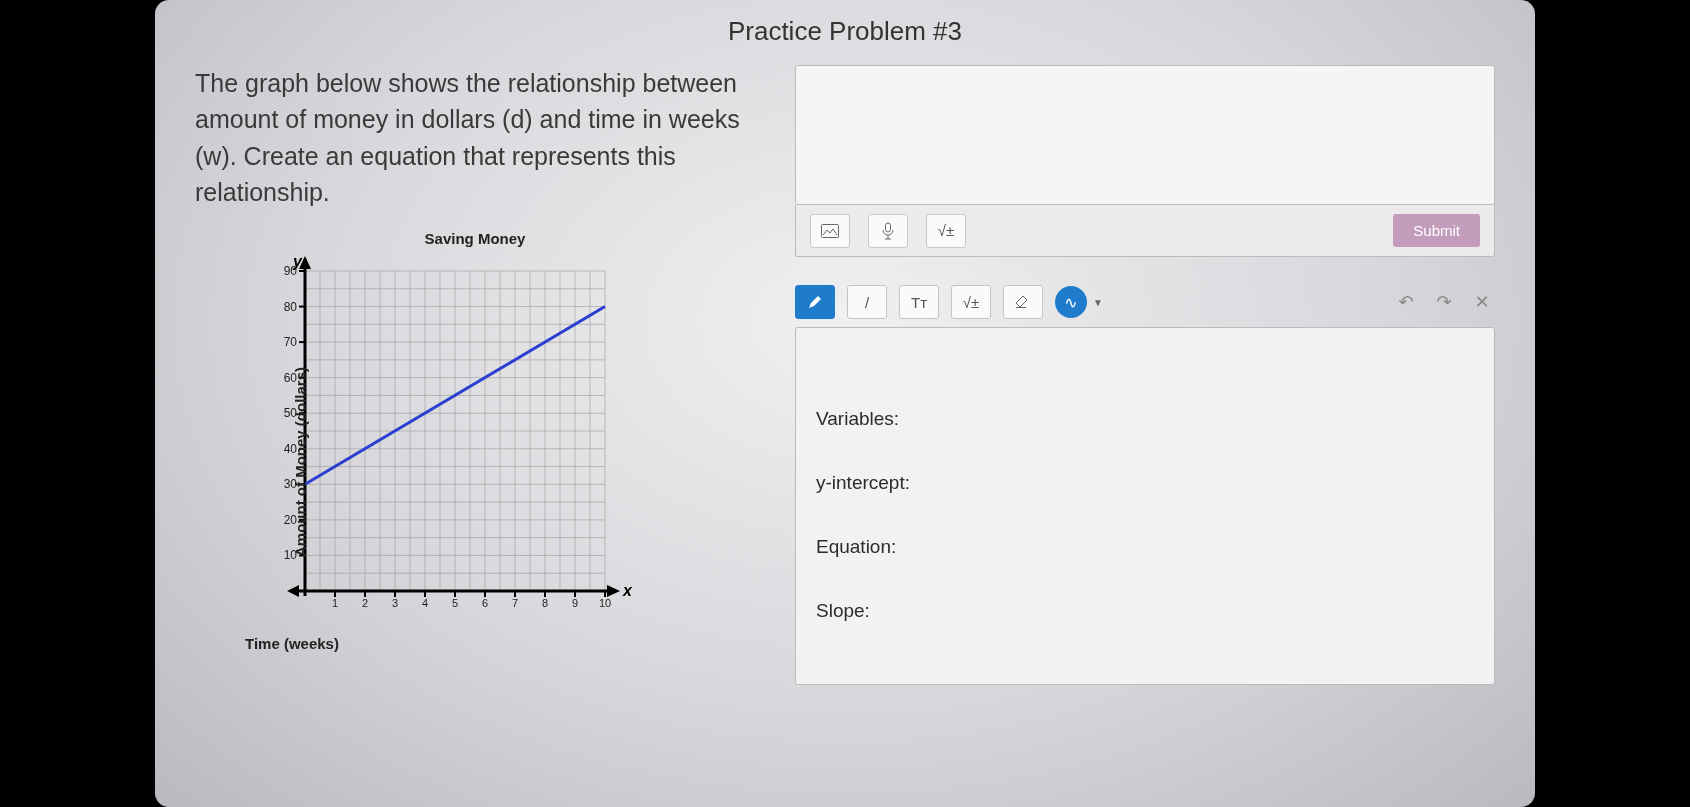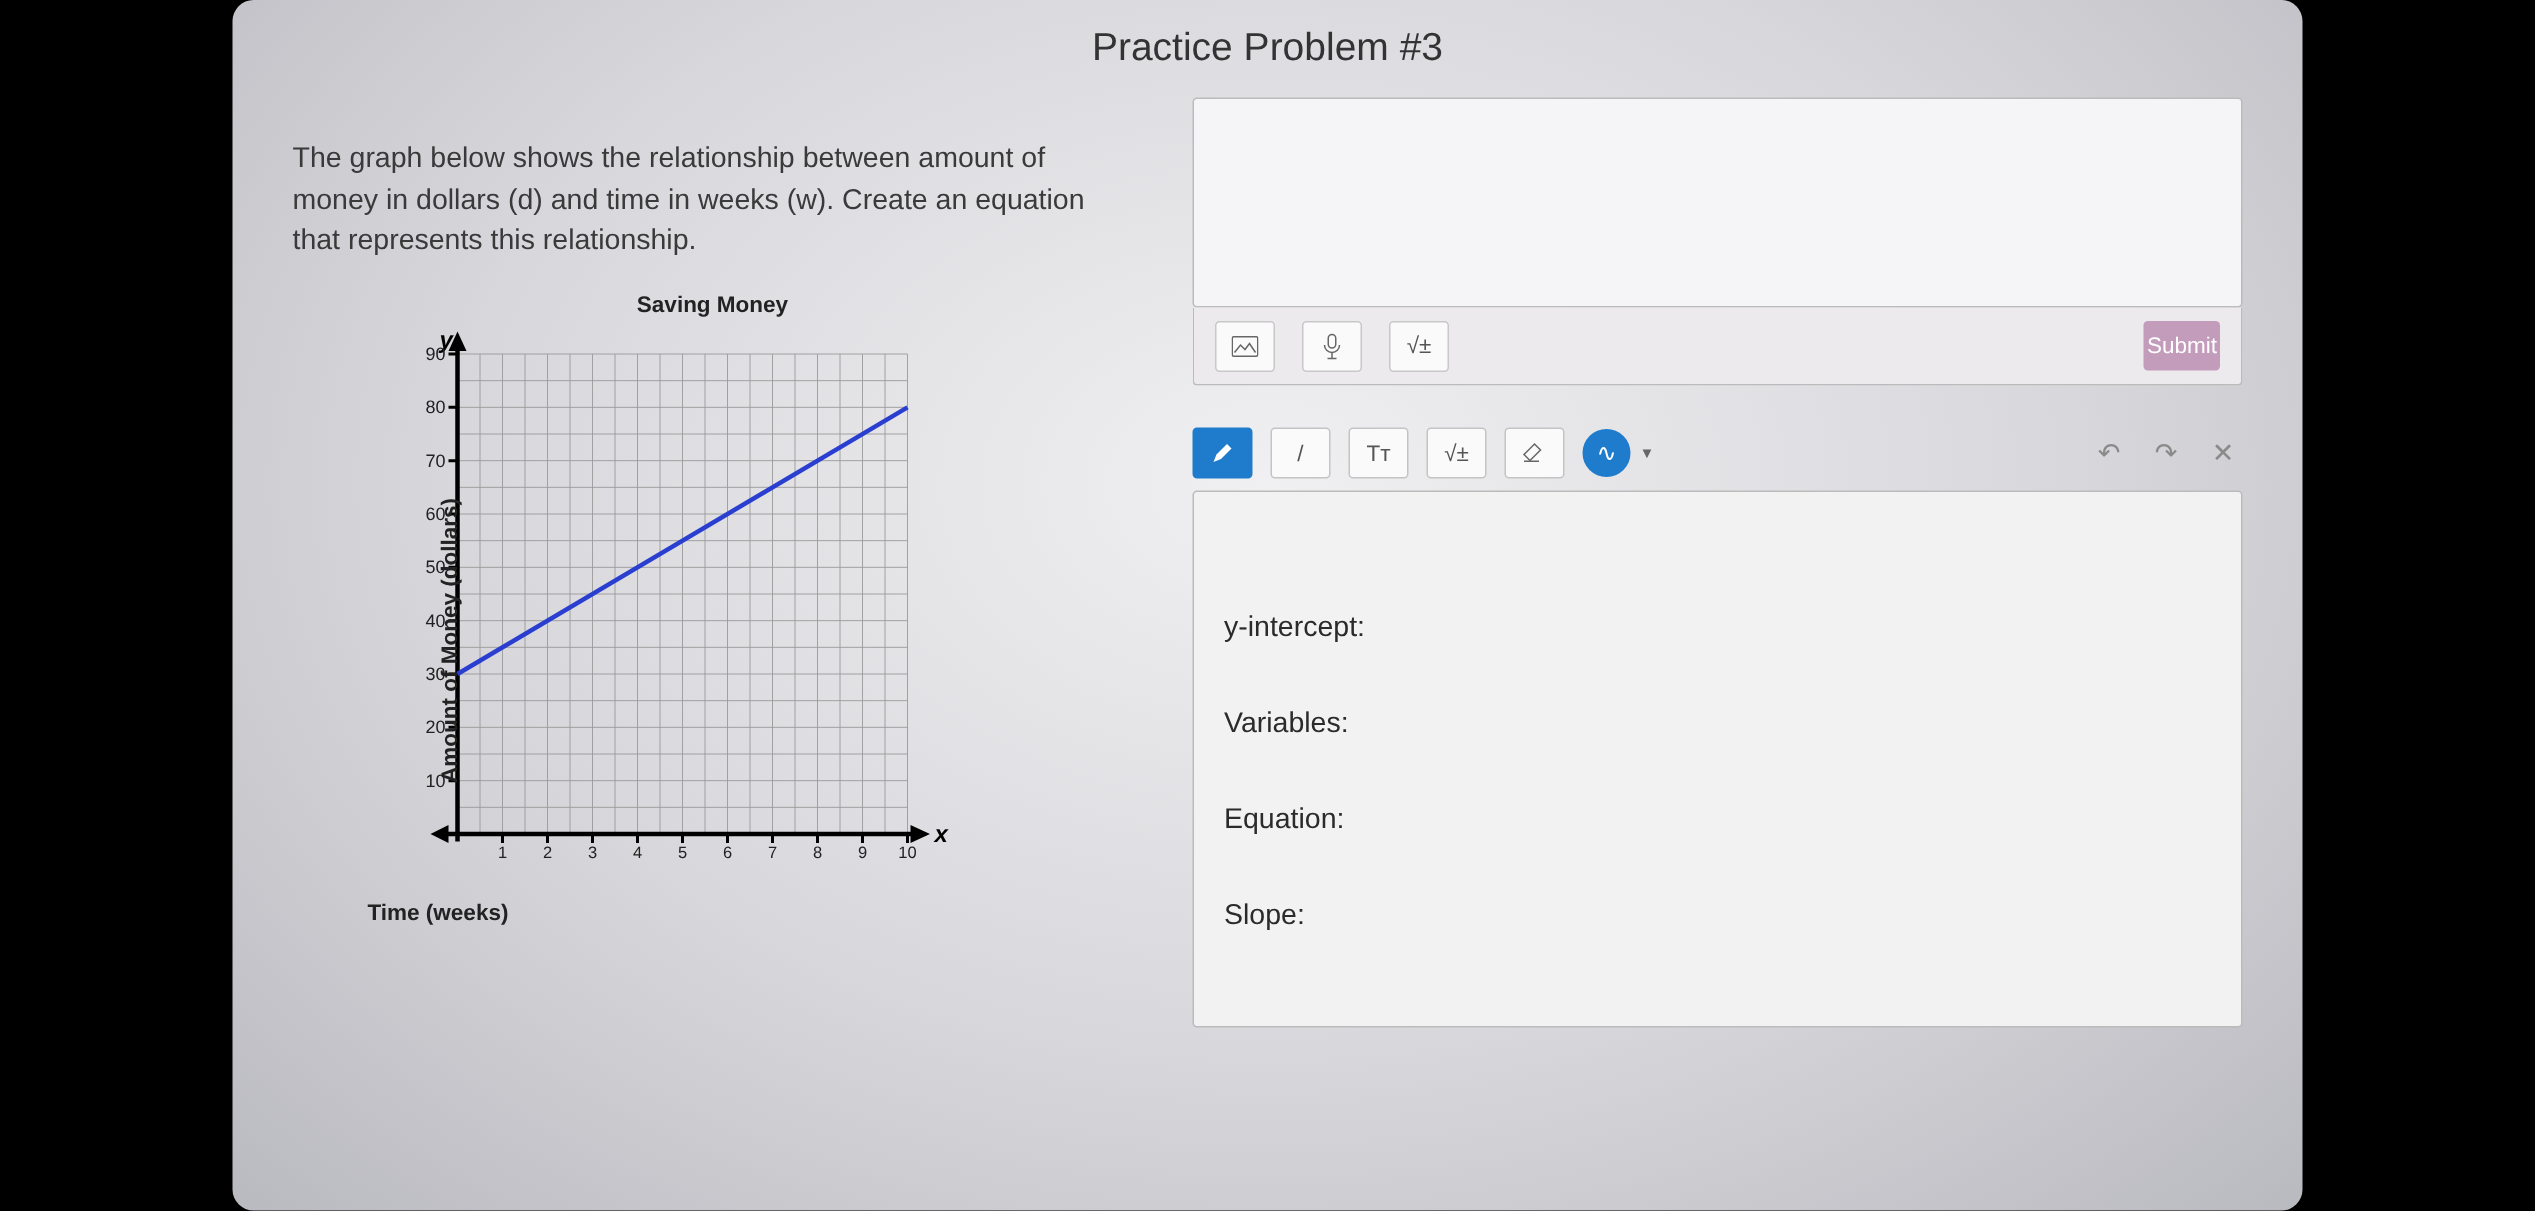--- a/index.html
+++ b/index.html
@@ -28,25 +28,24 @@
     margin: 6px 0 18px 0;
     font-weight: 400;
   }
   .columns {
     display: flex;
     gap: 40px;
   }
   .left-col { width: 560px; }
   .right-col { flex: 1; }
   .prompt {
-    font-size: 19px;
+    font-size: 25px;
     color: #3a3a3a;
     line-height: 1.45;
     margin-bottom: 20px;
-    margin-top: 27px;
   }
   
   .chart-wrap { position: relative; width: 460px; margin-left: 50px; }
   .chart-title {
     text-align: center;
     font-weight: 700;
     font-size: 15px;
     color: #222;
     margin-bottom: 4px;
     font-family: Verdana, Arial, sans-serif;
@@ -103,21 +102,21 @@
     font-size: 15px;
     color: #555;
     cursor: pointer;
   }
   .submit-btn {
     margin-left: auto;
     background: #c39bbb;
     color: #fff;
     border: none;
     border-radius: 3px;
-    padding: 8px 2px;
+    padding: 8px 20px;
     font-size: 15px;
     cursor: pointer;
   }
   .draw-toolbar {
     display: flex;
     align-items: center;
     gap: 12px;
     margin: 28px 0 8px 0;
   }
   .dt-btn {
@@ -328,20 +327,20 @@
         </div>
         <div class="dt-color">∿</div>
         <span class="dt-caret">▼</span>
         <div class="dt-spacer"></div>
         <span class="dt-thin">↶</span>
         <span class="dt-thin">↷</span>
         <span class="dt-thin">✕</span>
       </div>
 
       <div class="work-area">
+        <div class="field">Variables:</div>
         <div class="field">y-intercept:</div>
-        <div class="field">Variables:</div>
         <div class="field">Equation:</div>
         <div class="field">Slope:</div>
       </div>
     </div>
   </div>
 </div>
 
 </body></html>

